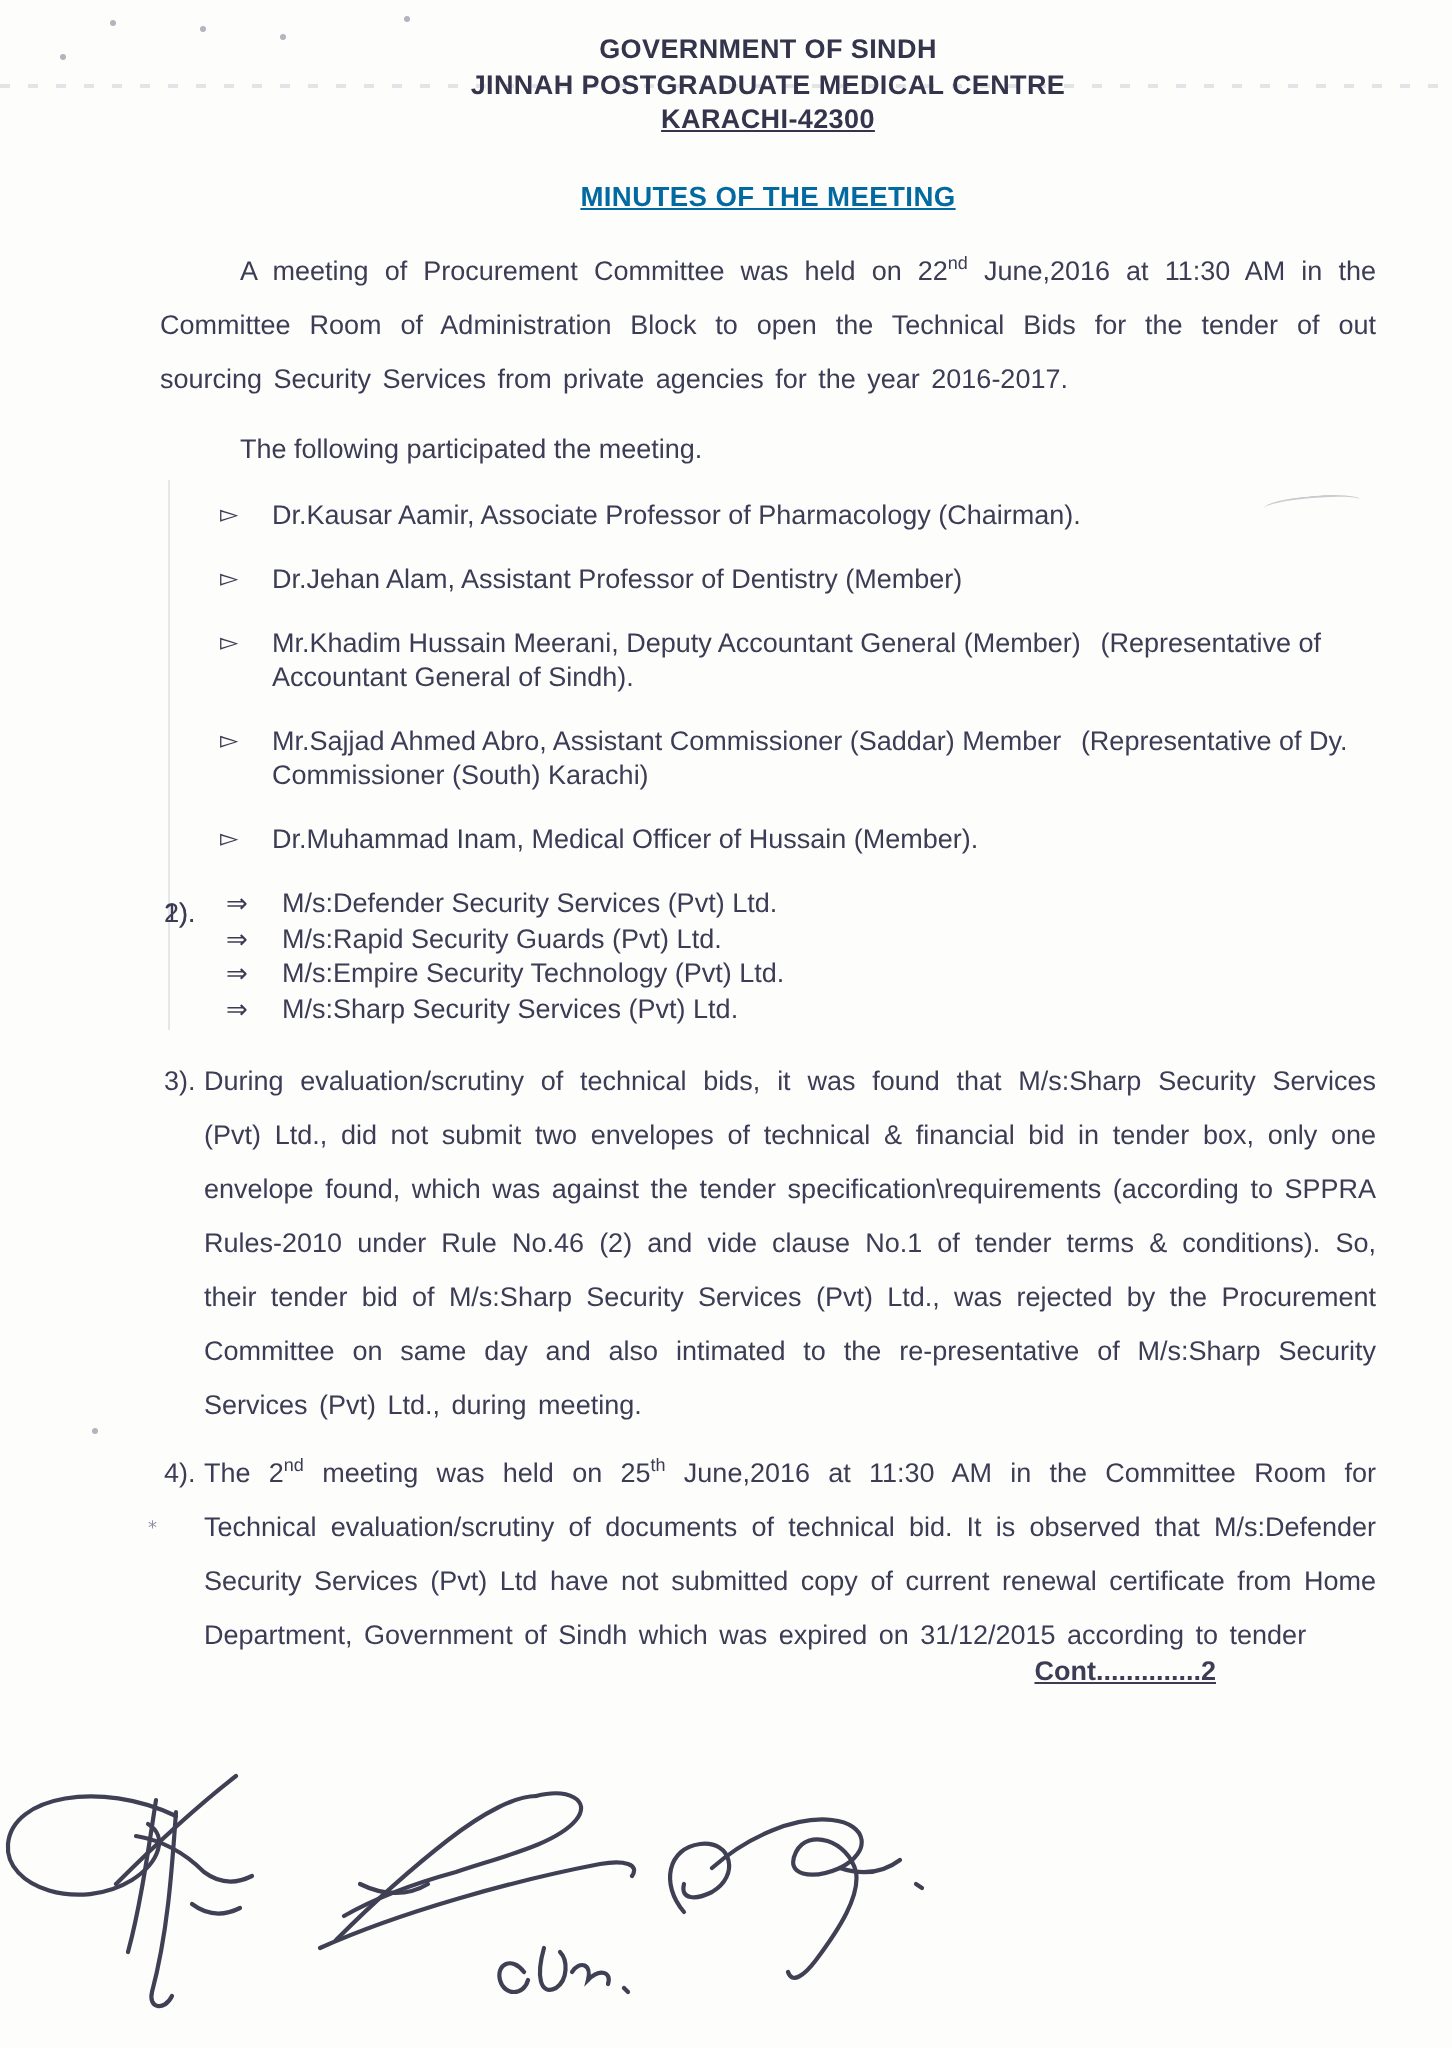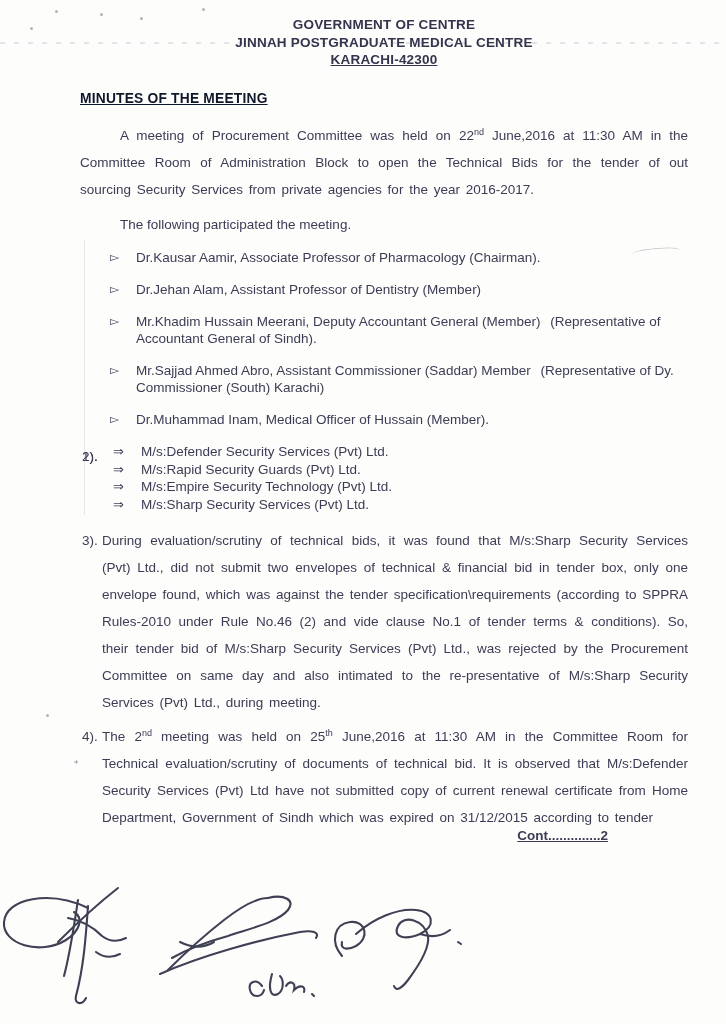--- a/index.html
+++ b/index.html
@@ -18,23 +18,23 @@
   }
   .content{
     position:relative;
     padding:16px 38px 0 80px;
     font-size:13.5px;
   }
   
   .hdr{ text-align:center; line-height:17.5px; font-weight:bold; color:#34344c; letter-spacing:.2px;}
   .hdr .u{ text-decoration:underline; }
   .doc-title{
-    margin-top:22px;
+    text-align:center; margin-top:22px;
     font-weight:bold; text-decoration:underline;
-    font-size:13.8px; color:#0f172a; letter-spacing:.2px;
+    font-size:13.8px; color:#0369a1; letter-spacing:.2px;
   }
   
   .para{ text-align:justify; line-height:27px; word-spacing:2px; }
   .intro{ margin-top:16px; text-indent:40px; }
   sup{ font-size:9px; line-height:0; vertical-align:super; }
   .heading{ margin-top:6px; margin-left:40px; line-height:17px; }
   
   .participants{ margin-top:16px; margin-left:30px; }
   .p-row{ display:flex; margin-bottom:15px; line-height:17px; }
   .p-bullet{ width:26px; flex:0 0 26px; font-size:12px; color:#3c3c55; }
@@ -83,21 +83,21 @@
   <div class="artifact speck" style="top:27px;left:30px;"></div>
   <div class="artifact speck" style="top:8px;left:202px;"></div>
   <div class="artifact crease"></div>
   <div class="artifact squiggle"></div>
   <div class="artifact speck" style="top:714px;left:46px;"></div>
   <div class="artifact star-mark" style="top:756px;left:74px;">⁎</div>
 
   <div class="content">
 
     <div class="hdr">
-      <div>GOVERNMENT OF CENTRE</div>
+      <div>GOVERNMENT OF SINDH</div>
       <div>JINNAH POSTGRADUATE MEDICAL CENTRE</div>
       <div class="u">KARACHI-42300</div>
     </div>
 
     <div class="doc-title">MINUTES OF THE MEETING</div>
 
     <p class="para intro"><span>A meeting  of  Procurement Committee was  held  on 22</span><sup>nd</sup><span> June,2016 at 11:30 AM in the Committee Room of Administration Block to open the Technical Bids for the tender of out sourcing Security Services from private agencies for the year 2016-2017.</span></p>
 
     <div class="heading">The following participated the meeting.</div>
 

